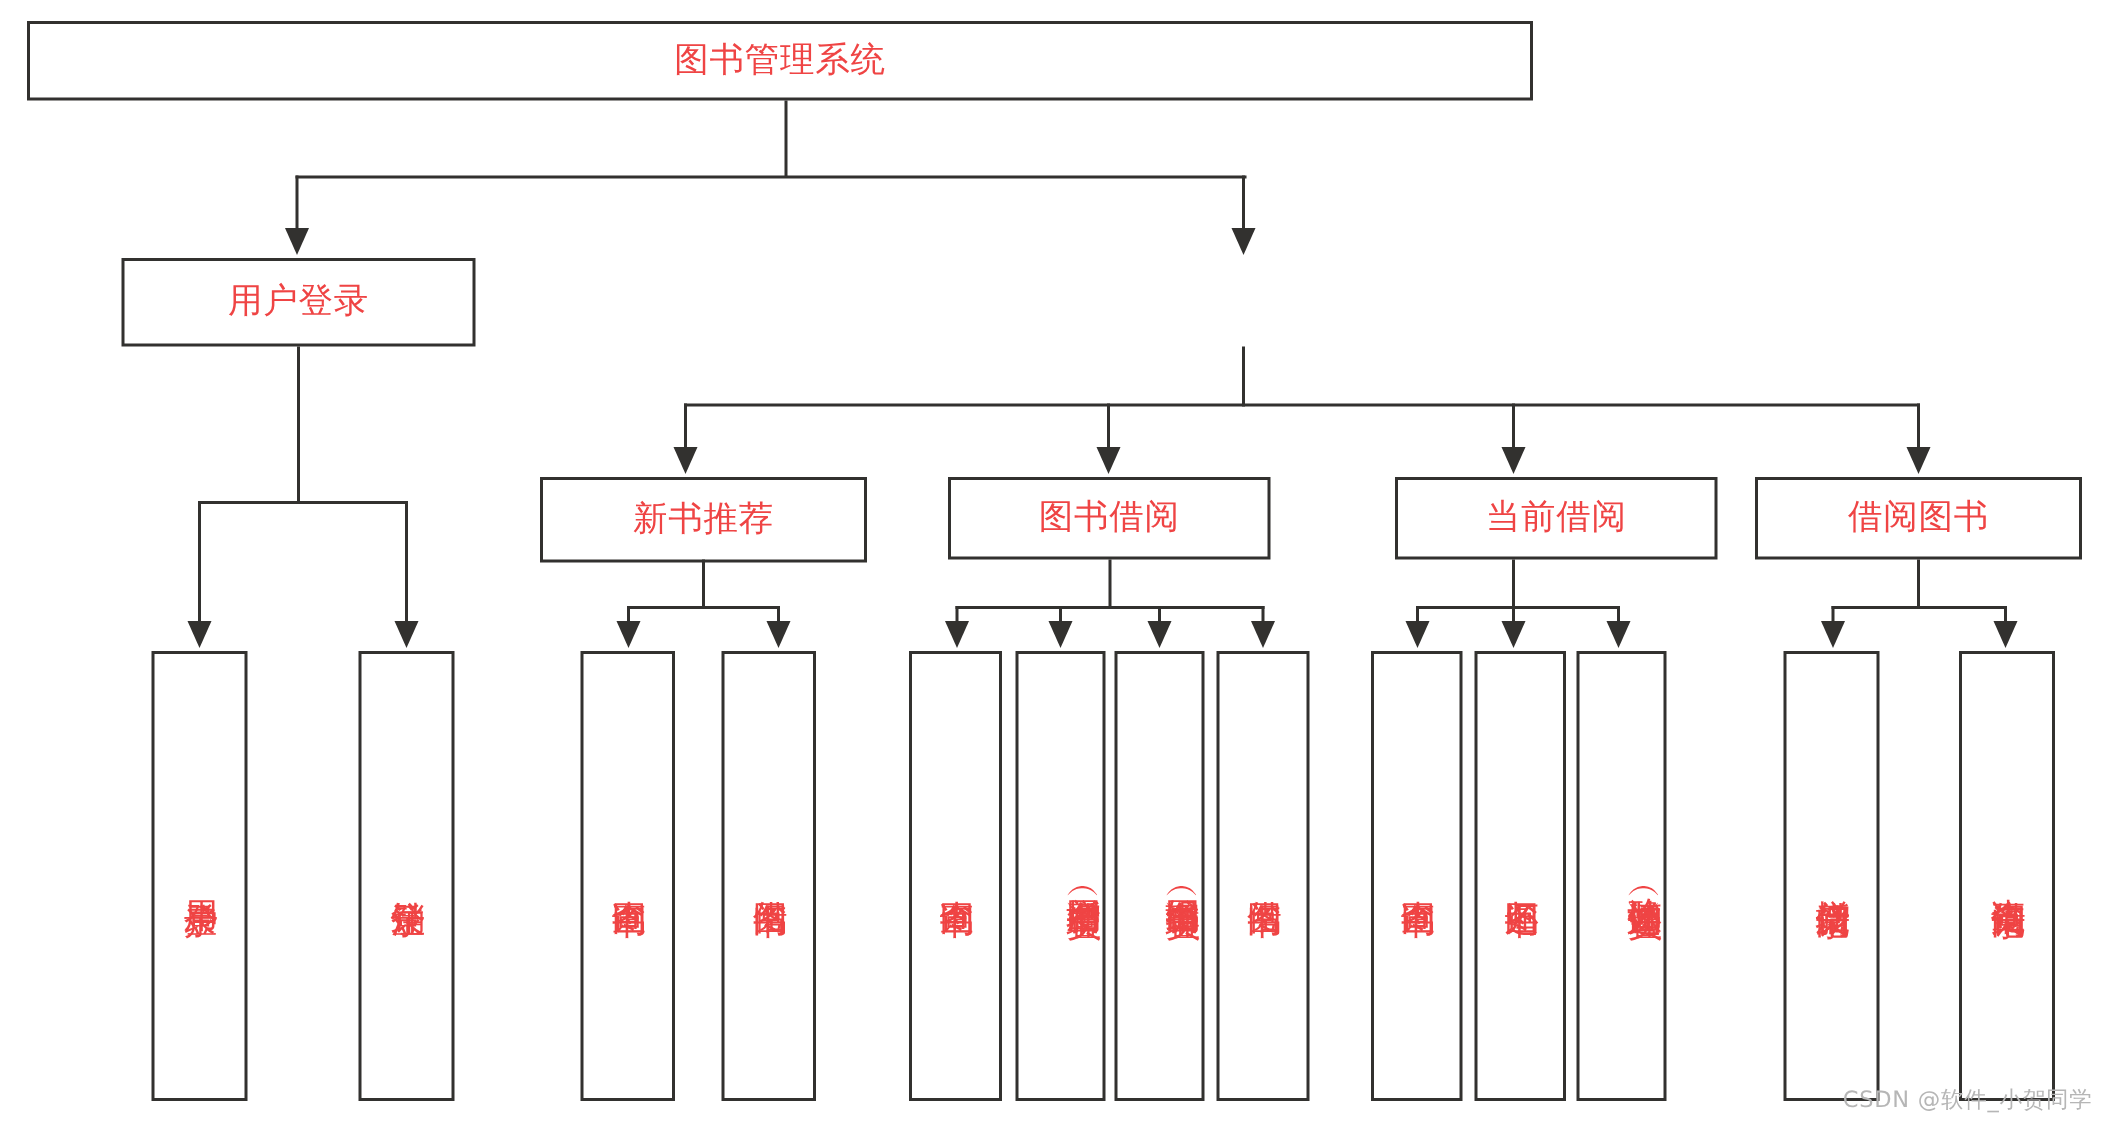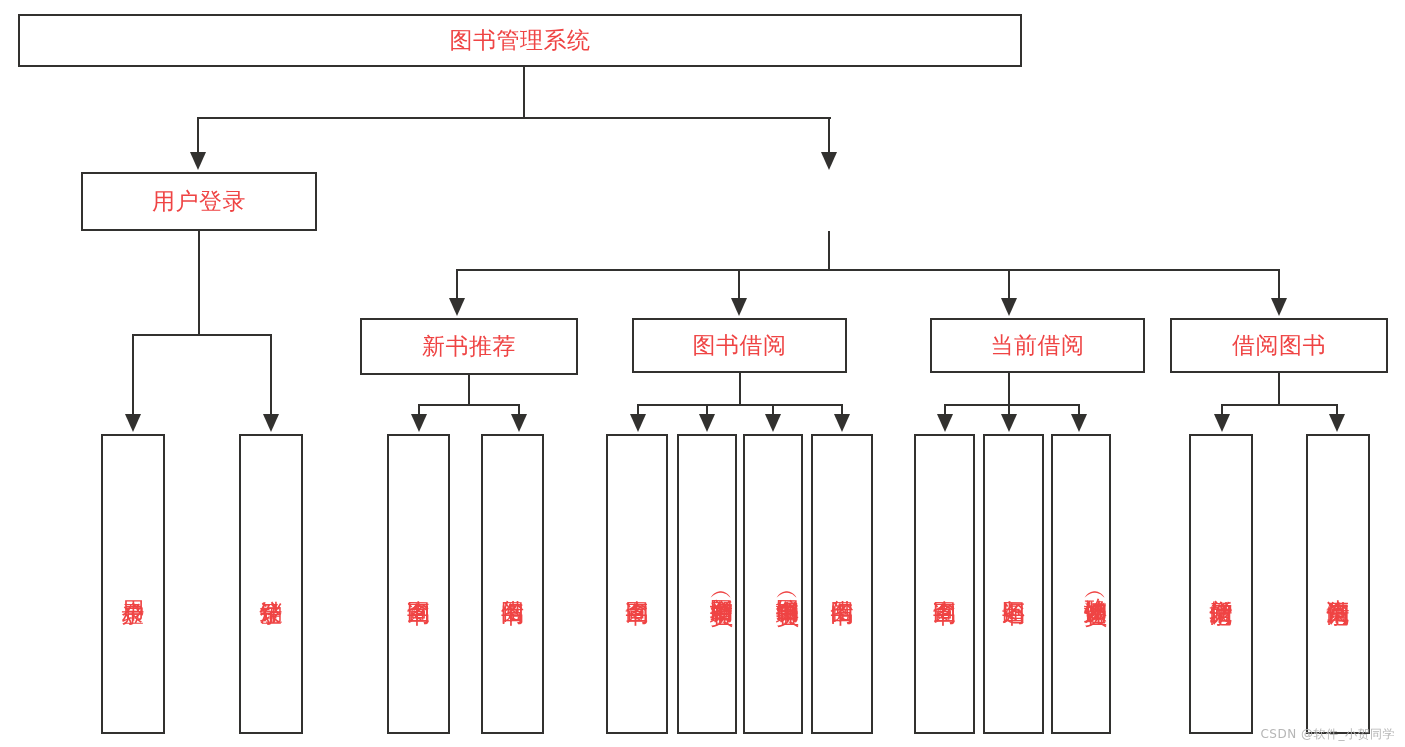--- a/index.html
+++ b/index.html
@@ -62,21 +62,21 @@
     width: 0;
     height: 0;
     border-left: 8px solid transparent;
     border-right: 8px solid transparent;
     border-top: 18px solid #32312f;
   }
   .watermark {
     position: absolute;
     right: 10px;
     bottom: 4px;
-    font-size: 12px;
+    font-size: 15px;
     color: #b6b6b6;
     white-space: nowrap;
     letter-spacing: 0.5px;
   }
 </style>
 </head>
 <body>
 
 <div id="canvas">
 

